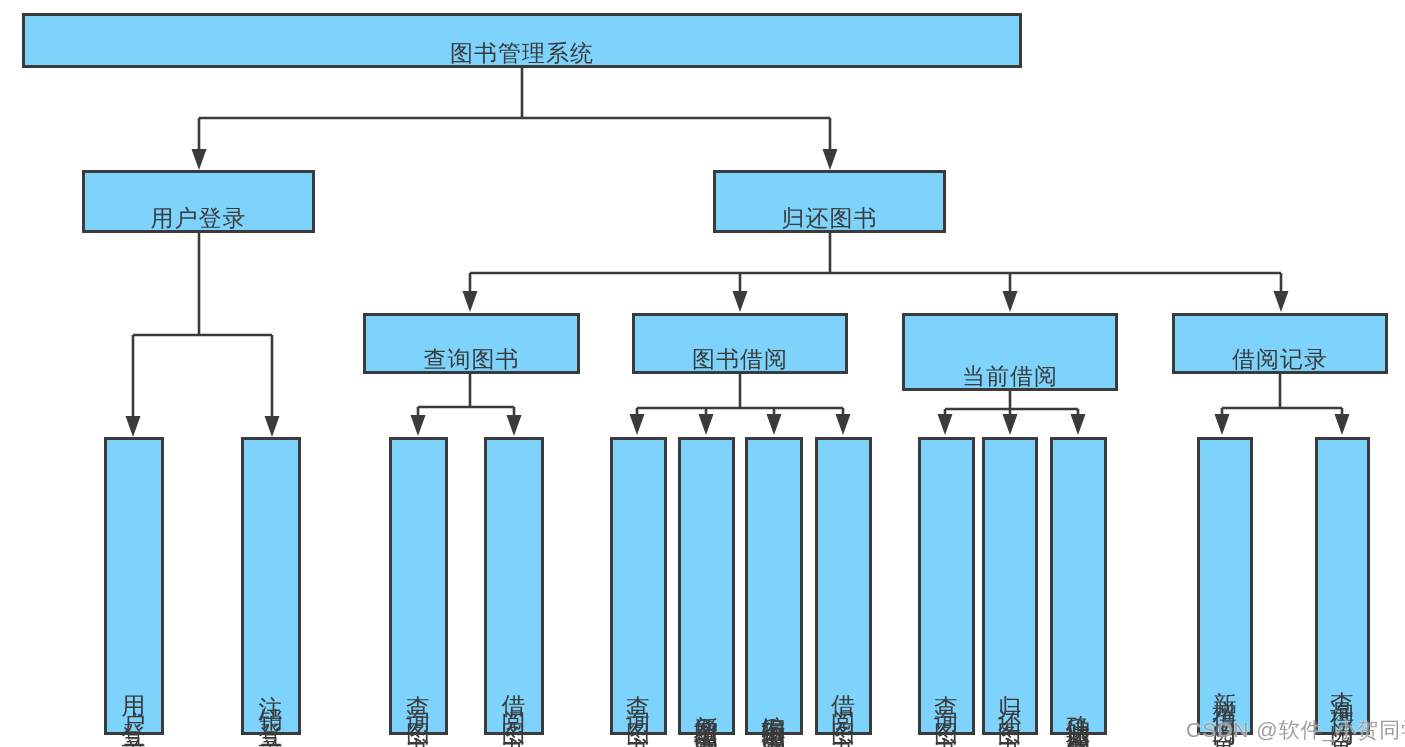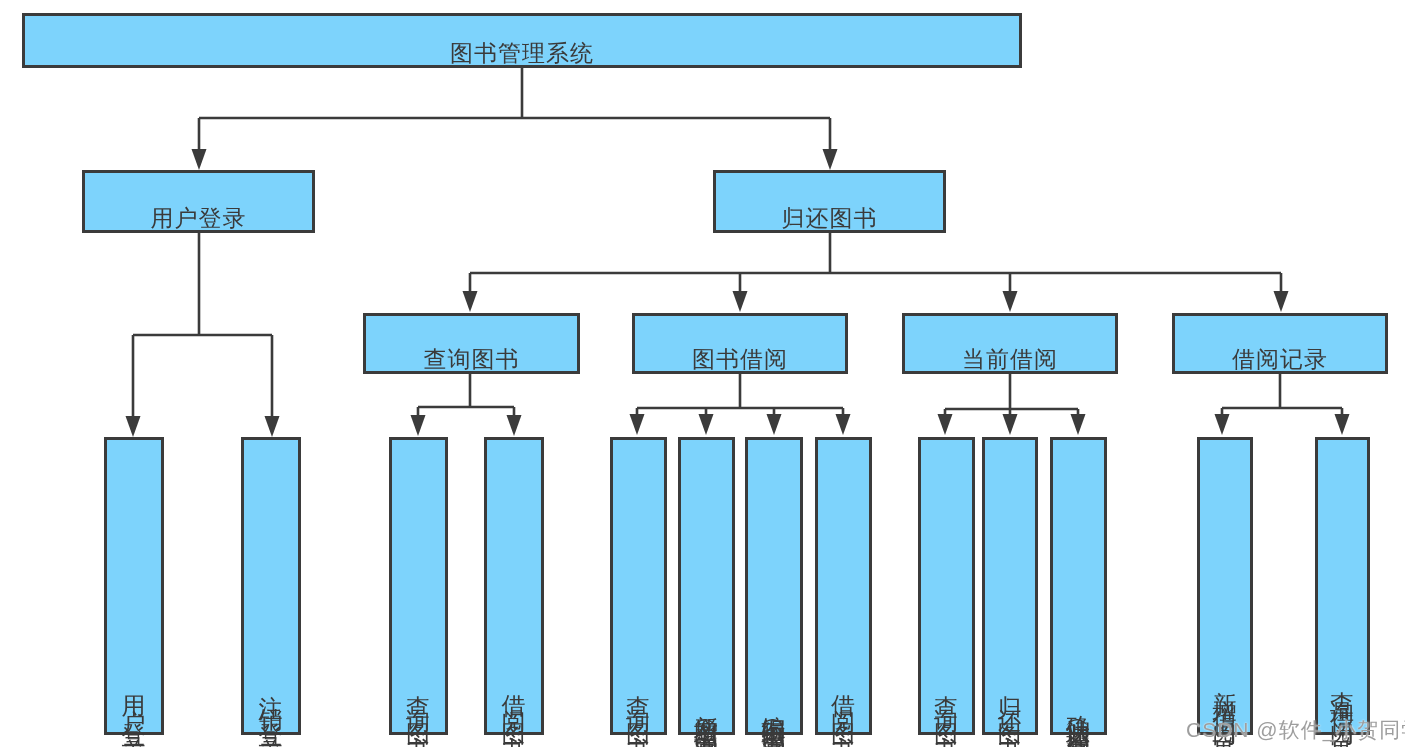--- a/index.html
+++ b/index.html
@@ -32,21 +32,21 @@
   .v-short{letter-spacing:14px;}
   .v-mid{letter-spacing:10px;}
   .v-long{letter-spacing:4px;}
 
   
   .n-root{left:22px;top:13px;width:1000px;height:55px;}
   .n-user-login{left:82px;top:170px;width:233px;height:63px;}
   .n-book-mgmt{left:713px;top:170px;width:233px;height:63px;}
   .n-new-book{left:363px;top:313px;width:217px;height:61px;}
   .n-book-borrow{left:632px;top:313px;width:216px;height:61px;}
-  .n-cur-borrow{left:902px;top:313px;width:216px;height:61px;}
+  .n-cur-borrow{left:902px;top:313px;width:216px;height:78px;}
   .n-borrow-rec{left:1172px;top:313px;width:216px;height:61px;}
   .leaf{top:437px;height:298px;}
   .n-leaf-user-login{left:104px;width:60px;}
   .n-leaf-logout{left:241px;width:60px;}
   .n-leaf-nbr-query{left:389px;width:59px;}
   .n-leaf-nbr-borrow{left:484px;width:60px;}
   .n-leaf-bb-query{left:610px;width:57px;}
   .n-leaf-bb-add{left:678px;width:57px;}
   .n-leaf-bb-edit{left:745px;width:58px;}
   .n-leaf-bb-borrow{left:815px;width:57px;}

